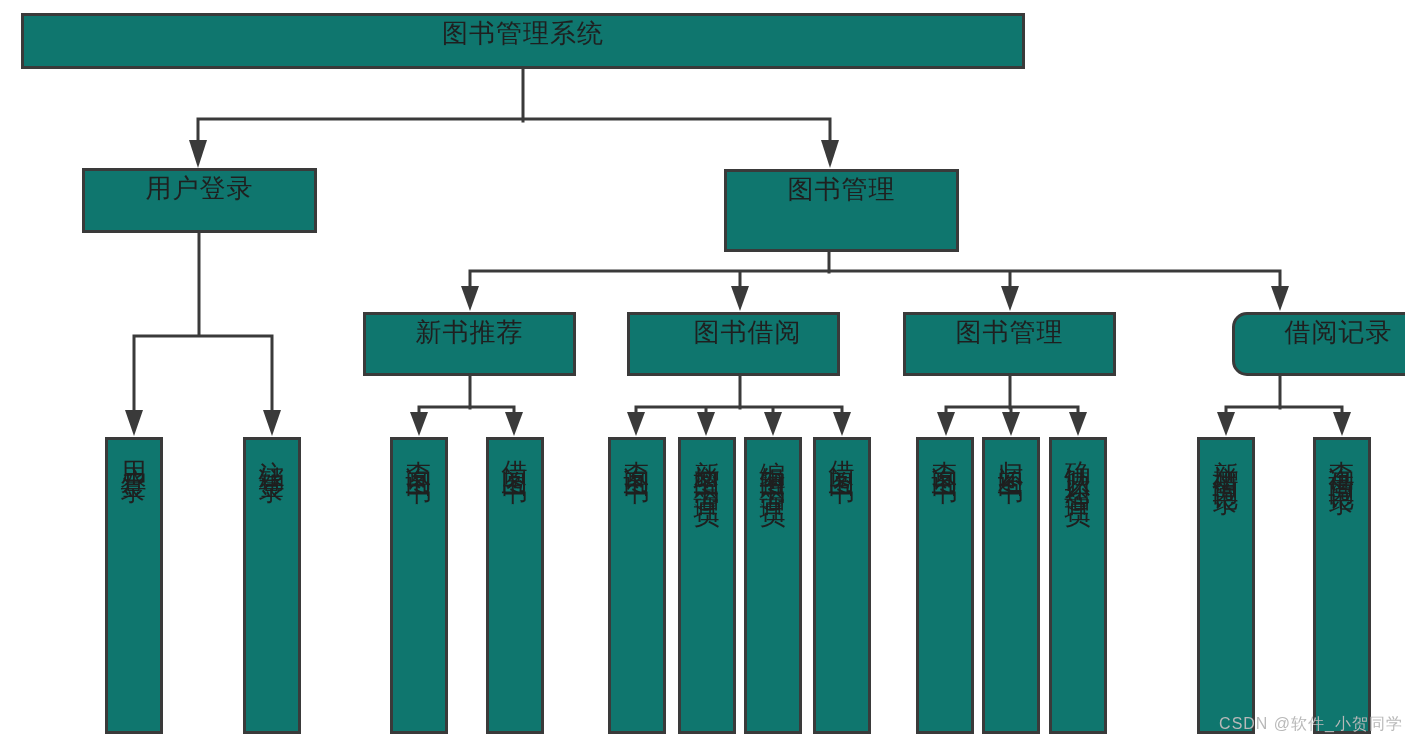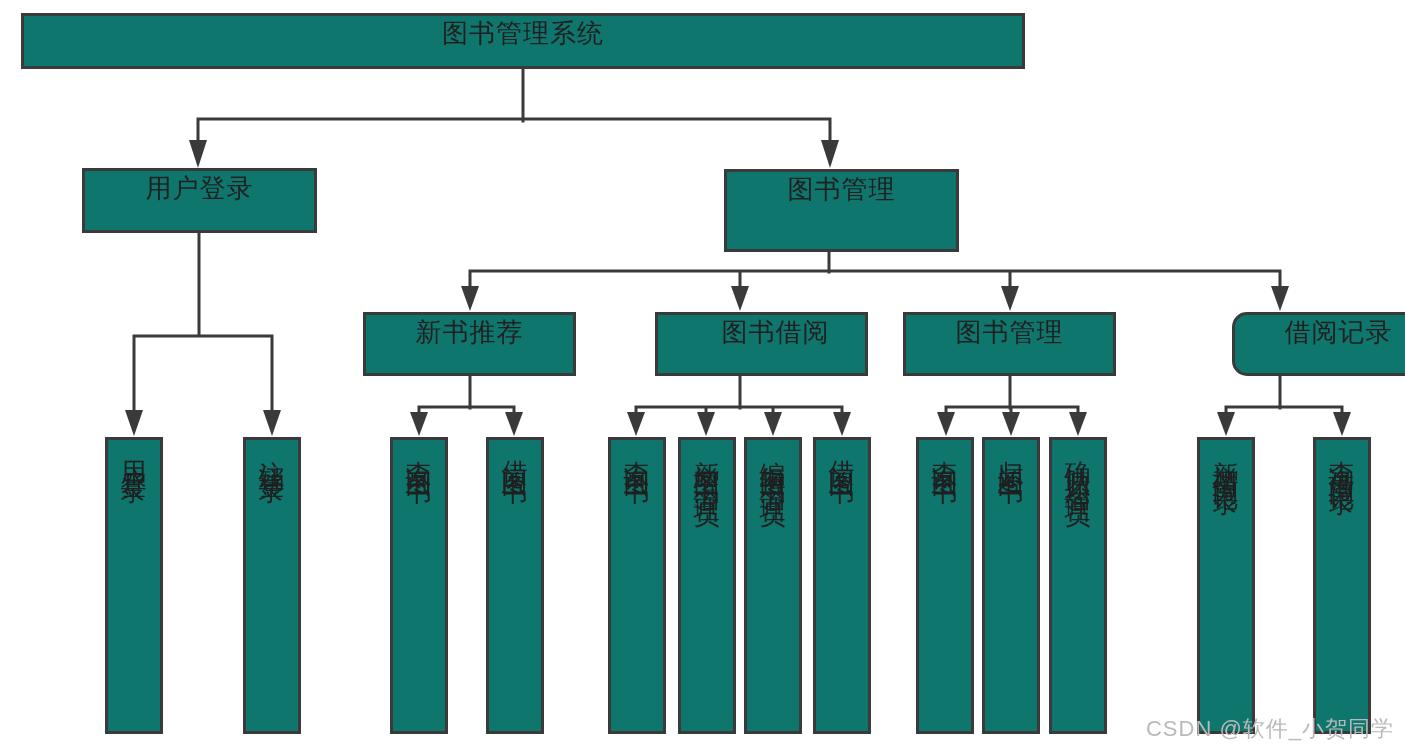--- a/index.html
+++ b/index.html
@@ -46,23 +46,23 @@
   .vbox { top: 437px; width: 58px; height: 297px; }
   .vbox span {
     writing-mode: vertical-rl;
     text-orientation: mixed;
     letter-spacing: 6px;
     line-height: 1;
   }
   .lvl3 { top: 312px; width: 213px; height: 64px; }
   .watermark {
     position: absolute;
-    right: 11px;
+    right: 2px;
     top: 714px;
-    font-size: 22px;
+    font-size: 16px;
     color: var(--watermark);
     letter-spacing: 1px;
     white-space: nowrap;
   }
 </style>
 </head>
 <body>
 
 <div class="canvas">
 
@@ -131,21 +131,21 @@
   <div class="box" style="left:82px; top:168px; width:235px; height:65px;">
     <span>用户登录</span>
   </div>
   <div class="box" style="left:712px; top:169px; width:235px; height:83px;margin-left:12px;">
     <span>图书管理</span>
   </div>
 
   <div class="box lvl3" style="left:363px;">
     <span>新书推荐</span>
   </div>
-  <div class="box lvl3" style="left:655px;padding-left:28px;">
+  <div class="box lvl3" style="left:627px;padding-left:28px;">
     <span>图书借阅</span>
   </div>
   <div class="box lvl3" style="left:903px;">
     <span>图书管理</span>
   </div>
   <div class="box lvl3" style="left:1232px;border-radius:15px;">
     <span>借阅记录</span>
   </div>
 
   <div class="vbox" style="left:105px;">

